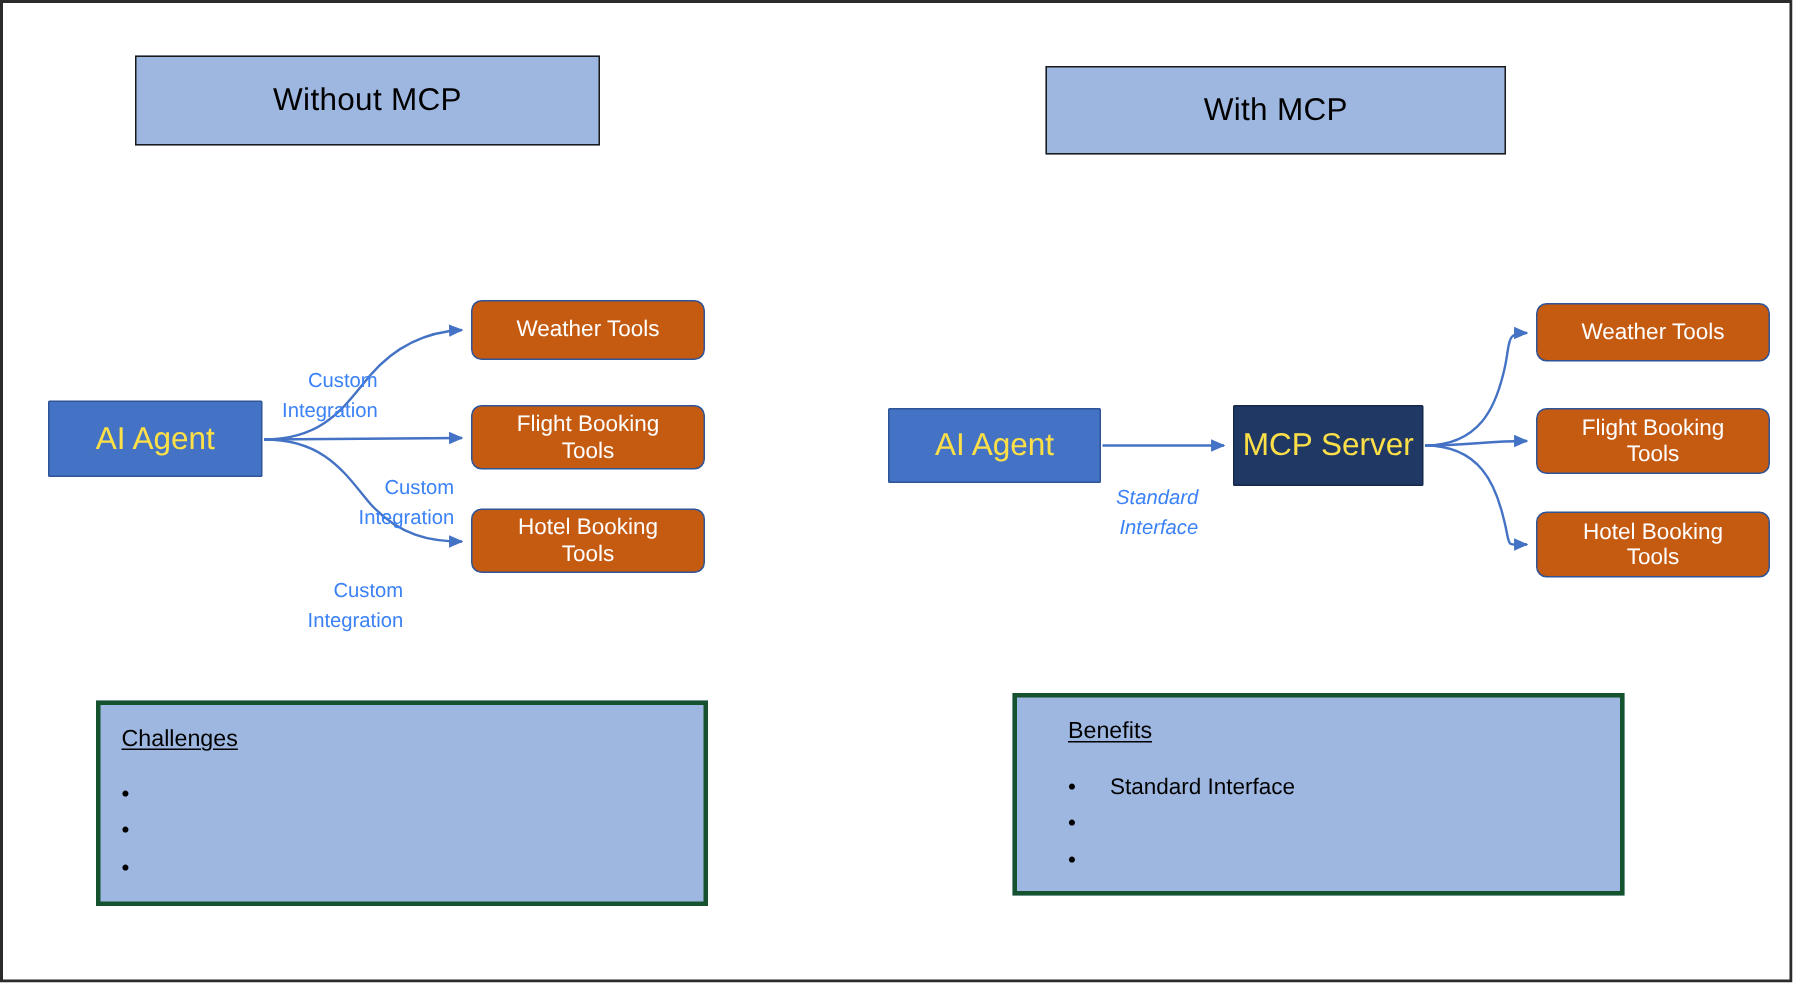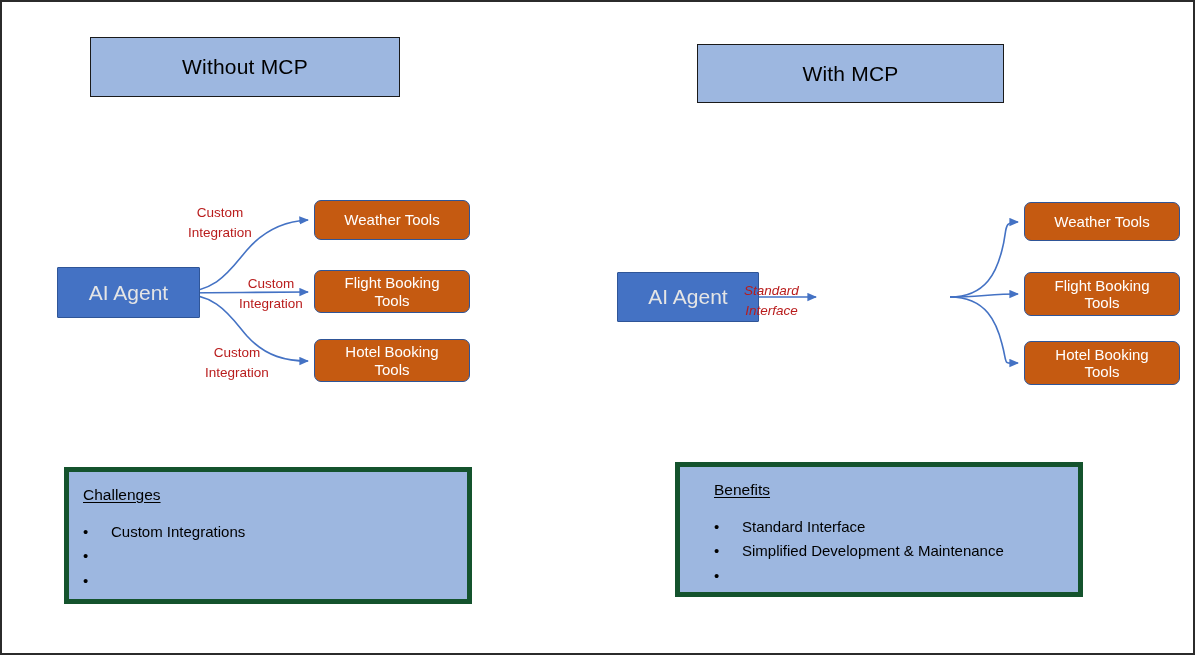--- a/index.html
+++ b/index.html
@@ -44,24 +44,23 @@
   #header-right { left: 695px; top: 42px; width: 307px; height: 59px; }
 
   
   .node {
     position: absolute;
     box-sizing: border-box;
     display: flex;
     align-items: center;
     justify-content: center;
     text-align: center;
-    color: #e5e5e5;
+    color: #fde047;
     border-radius: 1px;
     line-height: 1.12;
-    margin-left: 25px;
   }
   .node.agent {
     background: #4472C4;
     border: 1px solid #2F5597;
     font-size: 21px;
   }
   .node.server {
     background: #203864;
     border: 1px solid #17294a;
     font-size: 21px;
@@ -90,36 +89,37 @@
   #tool-l-flight  { left: 312px; top: 268px; width: 156px; height: 43px; }
   #tool-l-hotel   { left: 312px; top: 337px; width: 156px; height: 43px; }
 
   #tool-r-weather { left: 1022px; top: 200px; width: 156px; height: 39px; }
   #tool-r-flight  { left: 1022px; top: 270px; width: 156px; height: 44px; }
   #tool-r-hotel   { left: 1022px; top: 339px; width: 156px; height: 44px; }
 
   
   .edge-label {
     position: absolute;
-    color: #b91c1c;
+    color: #3b82f6;
     font-size: 13.5px;
     line-height: 1.45;
     white-space: pre-line;
-    text-align: center;
+    text-align: right;
+    margin-top: 41px;
   }
   #label-l-1 { left: 186px; top: 201px; }
   #label-l-2 { left: 237px; top: 272px; }
   #label-l-3 { left: 203px; top: 341px; }
   #label-r-1 { left: 742px; top: 279px; font-style: italic; }
 
   
   .info-panel {
     position: absolute;
     background: #9DB7E0;
-    border: 5px solid #14532d;
+    border: 3px solid #14532d;
     box-sizing: border-box;
     padding: 14px 0 0 14px;
     color: #000000;
   }
   #panel-challenges { left: 62px;  top: 465px; width: 408px; height: 137px; }
   #panel-benefits   { left: 673px; top: 460px; width: 408px; height: 135px; padding-left: 34px; }
 
   .panel-title {
     font-size: 15.5px;
     text-decoration: underline;
@@ -205,60 +205,61 @@
 Integration</div>
   <div class="edge-label" id="label-l-2">Custom
 Integration</div>
   <div class="edge-label" id="label-l-3">Custom
 Integration</div>
 
   <div class="node agent" id="agent-right">
     <span>AI Agent</span>
   </div>
 
+  <div class="node server" id="mcp-server">
+    <span>MCP Server</span>
+  </div>
 
   <div class="edge-label" id="label-r-1">Standard
 Interface</div>
 
   <div class="tool-box" id="tool-r-weather">
     <span>Weather Tools</span>
   </div>
   <div class="tool-box" id="tool-r-flight">
     <span>Flight Booking Tools</span>
   </div>
   <div class="tool-box" id="tool-r-hotel">
     <span>Hotel Booking Tools</span>
   </div>
 
   <div class="info-panel" id="panel-challenges">
     <div class="panel-title">Challenges</div>
     <ul class="panel-list">
       <li>
         <span class="bullet">•</span>
-        <span>Custom Integrations</span>
       </li>
       <li>
         <span class="bullet">•</span>
       </li>
       <li>
         <span class="bullet">•</span>
       </li>
     </ul>
   </div>
 
   <div class="info-panel" id="panel-benefits">
     <div class="panel-title">Benefits</div>
     <ul class="panel-list">
       <li>
         <span class="bullet">•</span>
         <span>Standard Interface</span>
       </li>
       <li>
         <span class="bullet">•</span>
-        <span>Simplified Development &amp; Maintenance</span>
       </li>
       <li>
         <span class="bullet">•</span>
       </li>
     </ul>
   </div>
 
 </div>
 
 </body></html>

